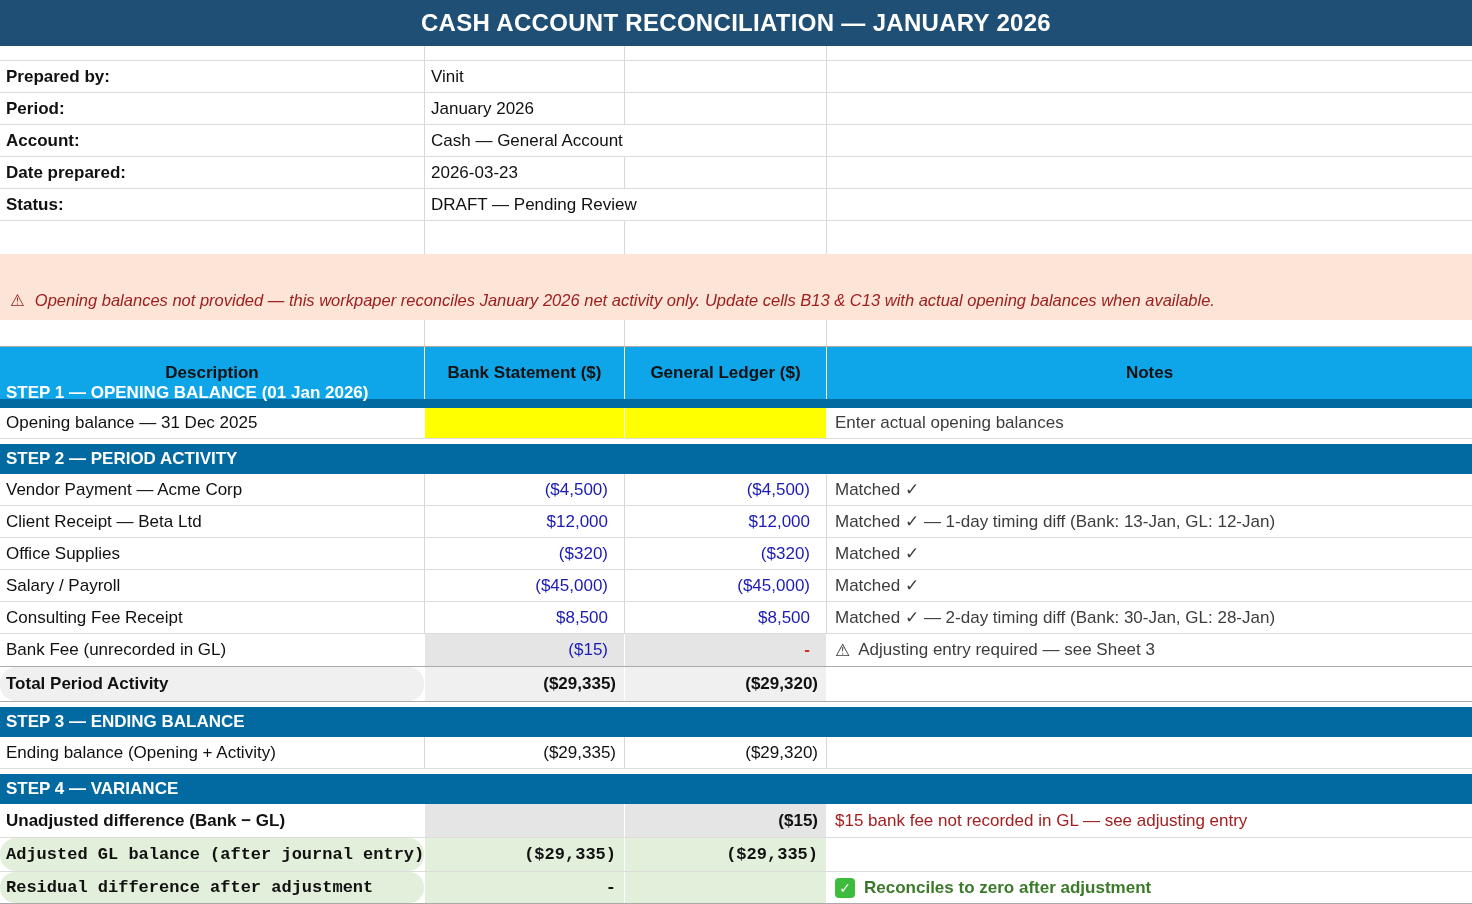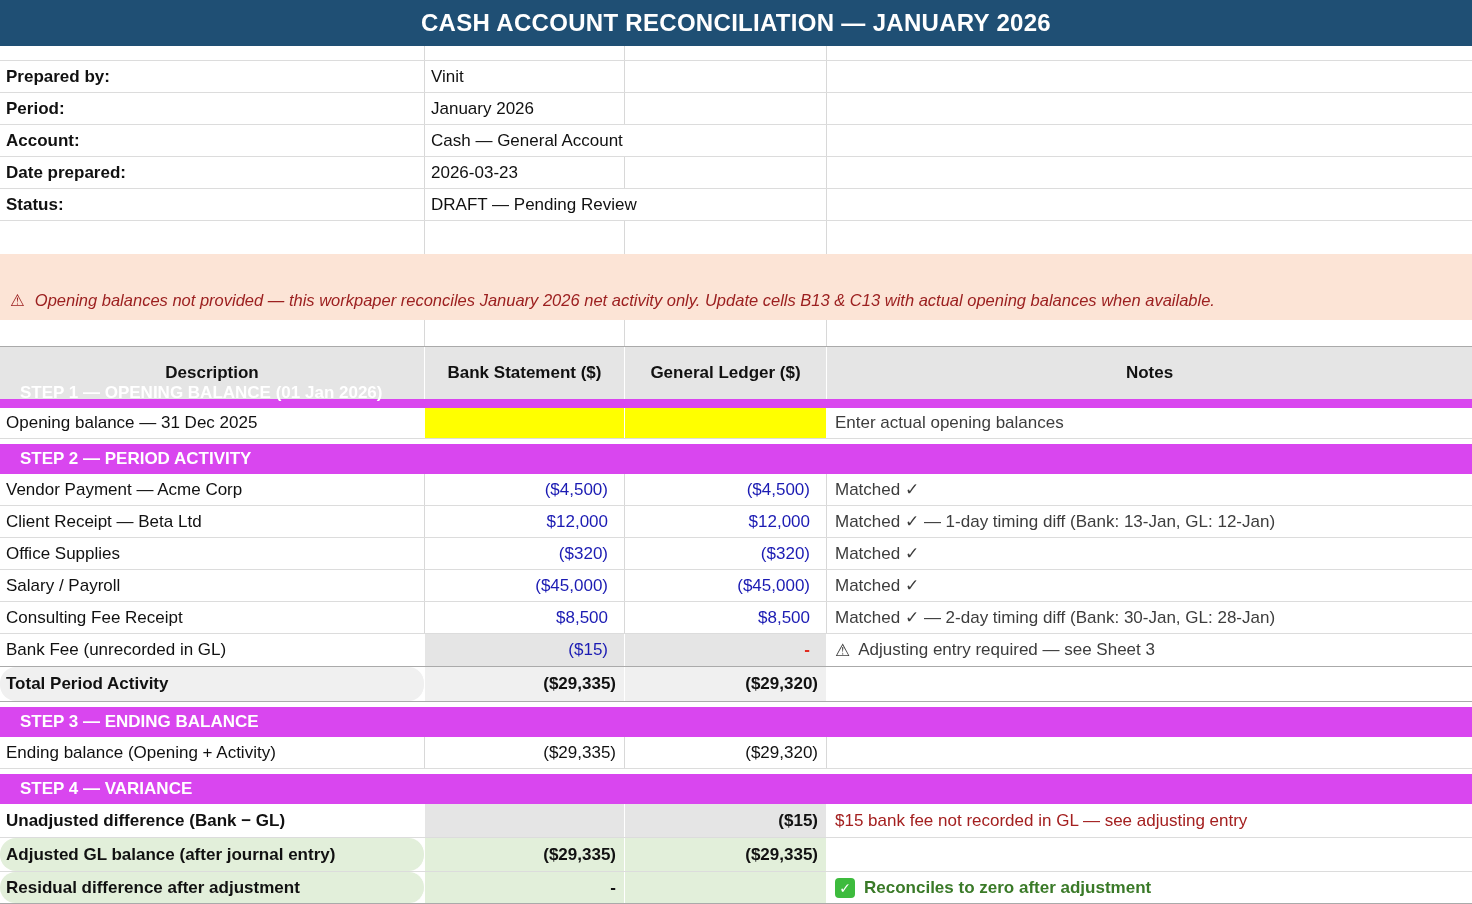--- a/index.html
+++ b/index.html
@@ -28,33 +28,33 @@
   .titlebar{height:46px;background:#1F4F74;display:flex;align-items:center;justify-content:center;}
   .titlebar span{color:#fff;font-weight:bold;font-size:24px;letter-spacing:.3px;}
 
   .lbl{font-weight:bold;padding-left:6px;}
   .val{padding-left:6px;}
 
   .warnband{height:66px;background:#FCE4D6;display:flex;align-items:flex-end;
             padding:0 0 10px 10px;box-sizing:border-box;color:#9C2020;font-style:italic;font-size:16.5px;}
   .warnband .wicon{margin-right:10px;font-style:normal;}
 
-  .headrow > div{background:#e5e5e5;font-weight:bold;justify-content:center;padding:16px;}
-  .band{height:30px;background:#d946ef;display:flex;align-items:center;padding-left:20px;
+  .headrow > div{background:#0ea5e9;font-weight:bold;justify-content:center;padding:16px;}
+  .band{height:30px;background:#0369a1;display:flex;align-items:center;padding-left:6px;
         color:#fff;font-weight:bold;box-sizing:border-box;}
 
   .num{justify-content:flex-end;padding-right:16px;color:#1B1BB3;}
   .num-bold{justify-content:flex-end;padding-right:8px;color:#111;font-weight:bold;}
   .num-plain{justify-content:flex-end;padding-right:8px;color:#111;}
   .note{padding-left:8px;color:#3d3d3d;}
   .note .wicon{margin-right:8px;}
 
   .yellow{background:#FFFF00;}
   .peach{background:#e5e5e5;}
-  .green{background:#E2EFDA;}
+  .green{background:#E2EFDA;font-family:Liberation Mono, monospace;}
   .gray{background:#F0F0F0;}
 
   .reddash{color:#E02B20;font-weight:bold;}
   .note-red{padding-left:8px;color:#A42020;}
   .note-green{padding-left:8px;color:#3A7A28;font-weight:bold;}
   .checkbadge{width:20px;height:20px;background:#3DBB3D;border-radius:4px;display:inline-flex;
               align-items:center;justify-content:center;color:#fff;font-weight:bold;font-size:14px;
               margin-right:9px;flex:0 0 auto;}
   .boldlbl{font-weight:bold;padding-left:6px;border-radius:16px;}
 </style>

